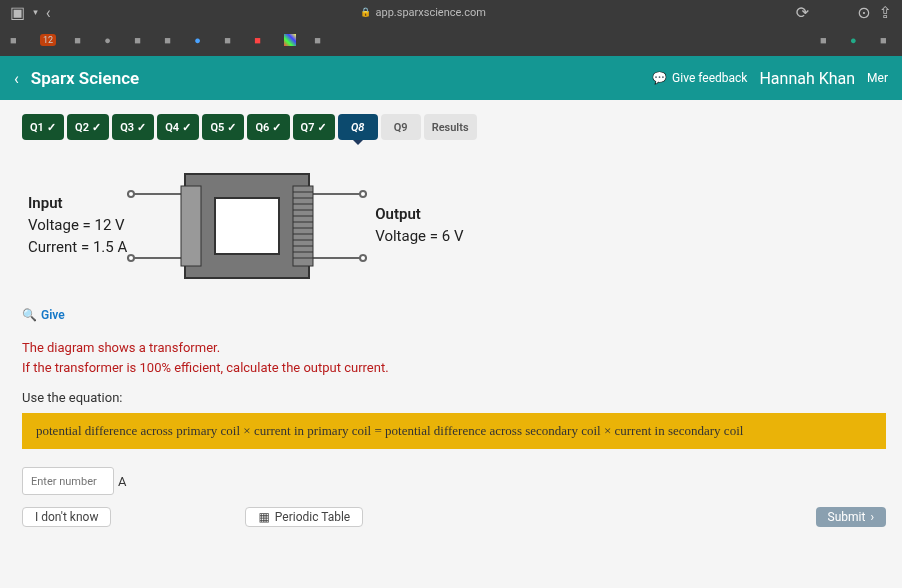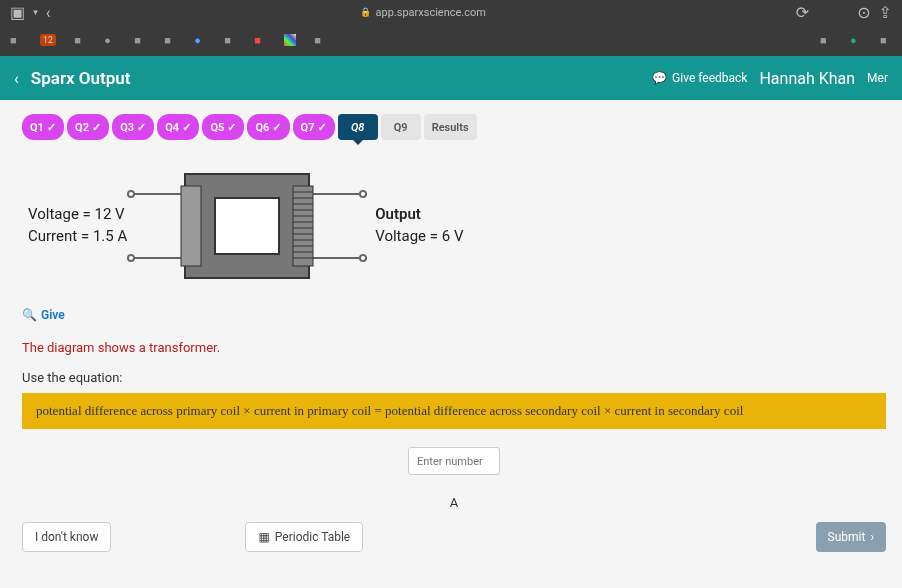--- a/index.html
+++ b/index.html
@@ -19,45 +19,45 @@
   .header .title { font-size: 17px; font-weight: 600; flex: 0 0 auto; }
   .header .spacer { flex: 1; }
   .header .feedback { font-size: 12px; display: flex; align-items: center; gap: 5px; }
   .header .user { font-size: 16px; }
   .header .menu { font-size: 12px; }
 
   .content { padding: 14px 16px 14px 22px; }
 
   .qnav { display: flex; gap: 3px; margin-bottom: 26px; align-items: flex-start; }
   .qbtn { height: 26px; min-width: 40px; padding: 0 8px; border-radius: 4px; font-size: 11px; font-weight: 600; display: flex; align-items: center; justify-content: center; gap: 3px; cursor: pointer; }
-  .qbtn.done { background: #d946ef; color: #fff; border-radius: 12px; }
+  .qbtn.done { background: #14532d; color: #fff; }
   .qbtn.active { background: #0c4a6e; color: #fff; position: relative; font-style: italic; }
   .qbtn.active::after { content:""; position:absolute; left:50%; top:100%; transform:translateX(-50%); border:5px solid transparent; border-top-color:#1f3a5f; }
   .qbtn.plain { background: #e4e4e4; color: #555; }
   .qbtn .chk { font-size: 11px; }
 
   .diagram { display: flex; align-items: center; gap: 0; margin-bottom: 18px; margin-left: 6px; }
   .io-block { font-size: 15px; color: #222; line-height: 1.45; }
   .io-title { font-weight: 600; }
 
   .transformer-svg { width: 240px; height: 120px; }
 
   .zoom { color: #1478c8; font-size: 12px; font-weight: 600; display: inline-flex; align-items: center; gap: 4px; cursor: pointer; margin-bottom: 16px; }
 
   .body-text { font-size: 13px; color: #b91c1c; line-height: 1.55; margin-bottom: 12px; }
   .label-text { font-size: 13px; color: #333; margin-bottom: 8px; }
 
   .equation { background: #eab308; padding: 10px 14px; font-size: 13px; color: #333; font-family: Georgia, 'Times New Roman', serif; white-space: nowrap; overflow: hidden; margin-bottom: 18px; }
 
-  .answer-row { display: flex; align-items: center; gap: 20px; margin-bottom: 12px; flex-direction: column; }
+  .answer-row { display: flex; align-items: center; gap: 4px; margin-bottom: 12px; }
   .answer-input { width: 92px; height: 28px; border: 1px solid #ccc; border-radius: 3px; padding: 0 8px; font-size: 11px; color: #aaa; }
   .unit { font-size: 13px; color: #333; }
 
   .bottom-row { display: flex; align-items: center; gap: 14px; }
-  .btn { height: 30px; padding: 0 12px; border-radius: 4px; font-size: 12px; display: inline-flex; align-items: center; gap: 5px; cursor: pointer; border: 1px solid #ccc; background: #fff; color: #444; }
+  .btn { height: 20px; padding: 0 12px; border-radius: 4px; font-size: 12px; display: inline-flex; align-items: center; gap: 5px; cursor: pointer; border: 1px solid #ccc; background: #fff; color: #444; }
   .btn.submit { background: #8aa0b0; color: #fff; border: none; margin-left: auto; }
   .btn.periodic { margin-left: 120px; }
 
   .lock-ico { font-size: 9px; }
 </style>
 </head>
 <body>
 
 <div class="browser-chrome">
   <div class="url-row">
@@ -90,21 +90,21 @@
     <span class="tab-icon">■</span>
     <span style="flex:1"></span>
     <span class="tab-icon">■</span>
     <span class="tab-icon" style="color:#2a8;">●</span>
     <span class="tab-icon">■</span>
   </div>
 </div>
 
 <div class="header">
   <span class="back">‹</span>
-  <span class="title">Sparx Output</span>
+  <span class="title">Sparx Science</span>
   <span class="spacer"></span>
   <span class="feedback">
     <span>💬</span>
     <span>Give feedback</span>
   </span>
   <span class="user">Hannah Khan</span>
   <span class="menu">Mer</span>
 </div>
 
 <div class="content">
@@ -146,20 +146,21 @@
         <span>Q9</span>
       </div>
     <div class="qbtn plain">
         <span>Results</span>
       </div>
   </div>
 
   
   <div class="diagram">
     <div class="io-block">
+      <div class="io-title">Input</div>
       <div>Voltage = 12 V</div>
       <div>Current = 1.5 A</div>
     </div>
 
     <svg class="transformer-svg" viewBox="0 0 240 120">
 
       <line x1="0" y1="28" x2="58" y2="28" stroke="#666" stroke-width="2"></line>
       <circle cx="4" cy="28" r="3" fill="#fff" stroke="#666" stroke-width="2"></circle>
       <line x1="0" y1="92" x2="58" y2="92" stroke="#666" stroke-width="2"></line>
       <circle cx="4" cy="92" r="3" fill="#fff" stroke="#666" stroke-width="2"></circle>
@@ -198,20 +199,21 @@
     </div>
   </div>
 
   <div class="zoom">
     <span>🔍</span>
     <span>Give</span>
   </div>
 
   <div class="body-text">
     <div>The diagram shows a transformer.</div>
+    <div>If the transformer is 100% efficient, calculate the output current.</div>
   </div>
 
   <div class="label-text">Use the equation:</div>
 
   <div class="equation">potential difference across primary coil × current in primary coil = potential difference across secondary coil × current in secondary coil</div>
 
   <div class="answer-row">
     <input class="answer-input" placeholder="Enter number" style="">
     <span class="unit">A</span>
   </div>

